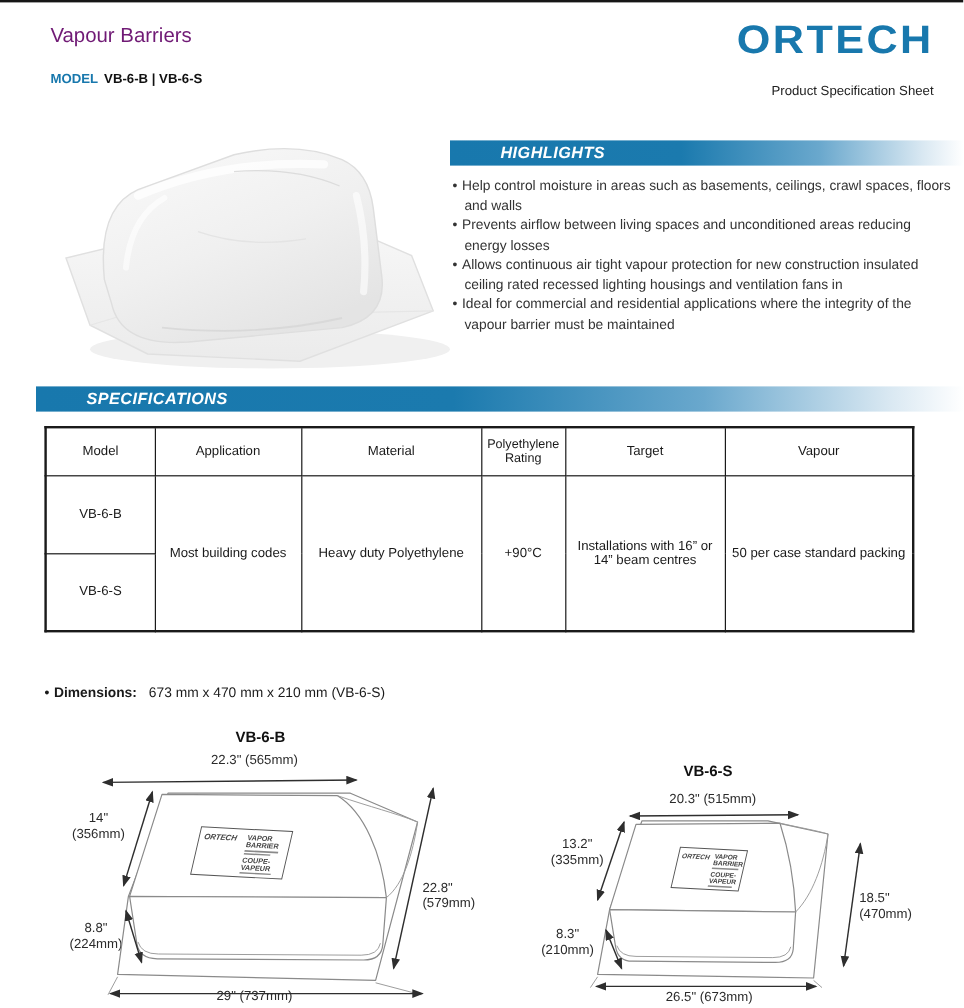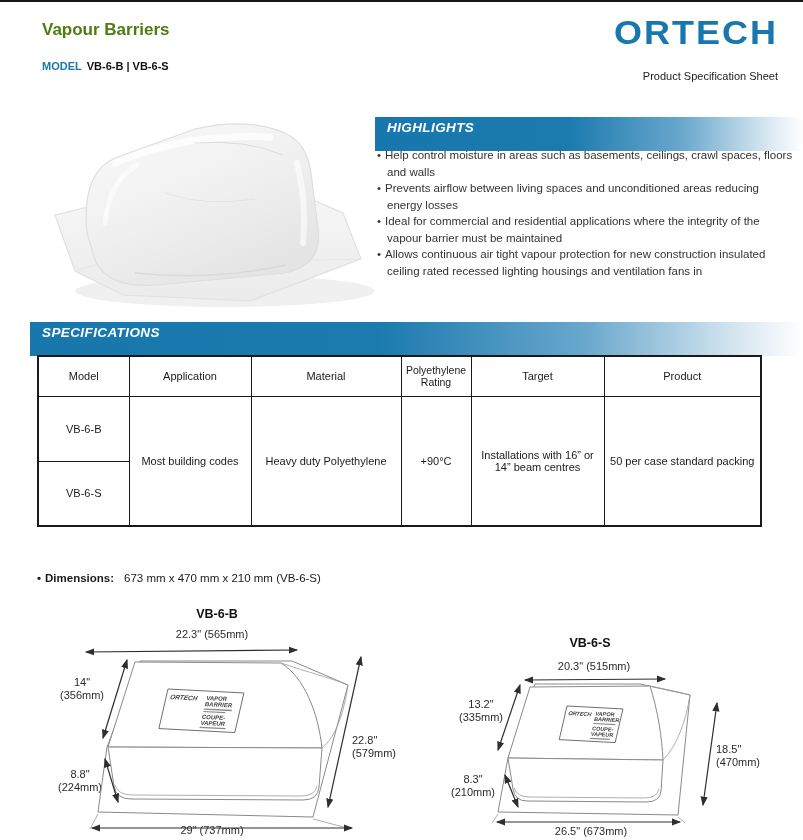--- a/index.html
+++ b/index.html
@@ -2,30 +2,30 @@
 <html><head>
 <meta charset="utf-8">
 <style>
   * { margin:0; padding:0; box-sizing:border-box; }
   html,body { background:#fff; }
   body { font-family:"Liberation Sans", sans-serif; color:#1a1a1a; }
   #page { position:relative; width:803px; height:840px; background:#fff; overflow:hidden; }
   .topline { position:absolute; left:0; top:0; width:803px; height:2px; background:#161616; }
 
   
-  .title { position:absolute; left:42px; top:20px; font-size:17px; font-weight:bold; color:#4d7c0f; }
+  .title { position:absolute; left:42px; top:20px; font-size:17px; font-weight:normal; color:#701a75; }
   .model-line { position:absolute; left:42px; top:60px; font-size:11px; font-weight:bold; color:#111; }
   .model-line .model-word { color:#1878ad; margin-right:5px; }
   .brand-block { position:absolute; right:25px; top:14px; display:flex; flex-direction:column; align-items:flex-end; }
   .brand-logo { font-size:36px; font-weight:bold; color:#1878ad; letter-spacing:2px; transform:scaleY(.92); line-height:38px; }
   .brand-sub { font-size:11px; color:#222; margin-top:18px; }
 
   
-  .bar { position:absolute; height:34px; line-height:21px; color:#fff; font-weight:bold; font-style:italic;
-         font-size:13.5px; letter-spacing:.4px; padding-left:12px;
+  .bar { position:absolute; height:21px; line-height:21px; color:#fff; font-weight:bold; font-style:italic;
+         font-size:13.5px; letter-spacing:.4px; padding-left:42px;
          background:linear-gradient(to right,#1878ad 0%,#1b7aae 45%,#6aa8cd 72%,#d9e8f2 92%,#ffffff 100%); }
   .bar-highlights { left:375px; top:117px; width:428px; }
   .bar-specs { left:30px; top:322px; width:773px; }
 
   
   .hl-list { position:absolute; left:377px; top:147px; width:420px; list-style:none;
              font-size:11.5px; line-height:16.5px; color:#333; }
   .hl-list li { padding-left:10px; text-indent:-10px; }
   .hl-list li::before { content:"\2022"; margin-right:4px; }
 
@@ -96,34 +96,34 @@
     <path d="M 150,40 Q 200,36 238,52" fill="none" stroke="#d9d9d9" stroke-width="1" opacity=".9"></path>
     <path d="M 90,170 Q 170,178 240,162" fill="none" stroke="#d6d6d6" stroke-width="1.5" opacity=".8"></path>
     <path d="M 252,60 Q 262,100 258,140" fill="none" stroke="#ffffff" stroke-width="6" opacity=".6" stroke-linecap="round"></path>
     <path d="M 120,90 Q 160,104 210,96" fill="none" stroke="#e2e2e2" stroke-width="1" opacity=".9"></path>
   </svg>
 
   <div class="bar bar-highlights">HIGHLIGHTS</div>
   <ul class="hl-list">
     <li>Help control moisture in areas such as basements, ceilings, crawl spaces, floors and walls</li>
     <li>Prevents airflow between living spaces and unconditioned areas reducing energy losses</li>
+    <li>Allows continuous air tight vapour protection for new construction insulated ceiling rated recessed lighting housings and ventilation fans in</li>
     <li>Ideal for commercial and residential applications where the integrity of the vapour barrier must be maintained</li>
-    <li>Allows continuous air tight vapour protection for new construction insulated ceiling rated recessed lighting housings and ventilation fans in</li>
   </ul>
 
   <div class="bar bar-specs">SPECIFICATIONS</div>
   <table class="spec">
     <tbody>
         <tr class="hdr">
       <th class="col-model">Model</th>
       <th class="col-app">Application</th>
       <th class="col-mat">Material</th>
       <th class="col-temp">Polyethylene Rating</th>
       <th class="col-target">Target</th>
-      <th class="col-amt">Product</th>
+      <th class="col-amt">Vapour</th>
     </tr>
     <tr class="r1">
       <td>VB-6-B</td>
       <td rowspan="2">Most building codes</td>
       <td rowspan="2">Heavy duty Polyethylene</td>
       <td rowspan="2">+90°C</td>
       <td rowspan="2">Installations with 16” or 14” beam centres</td>
       <td rowspan="2">50 per case standard packing</td>
     </tr>
     <tr class="r2">

